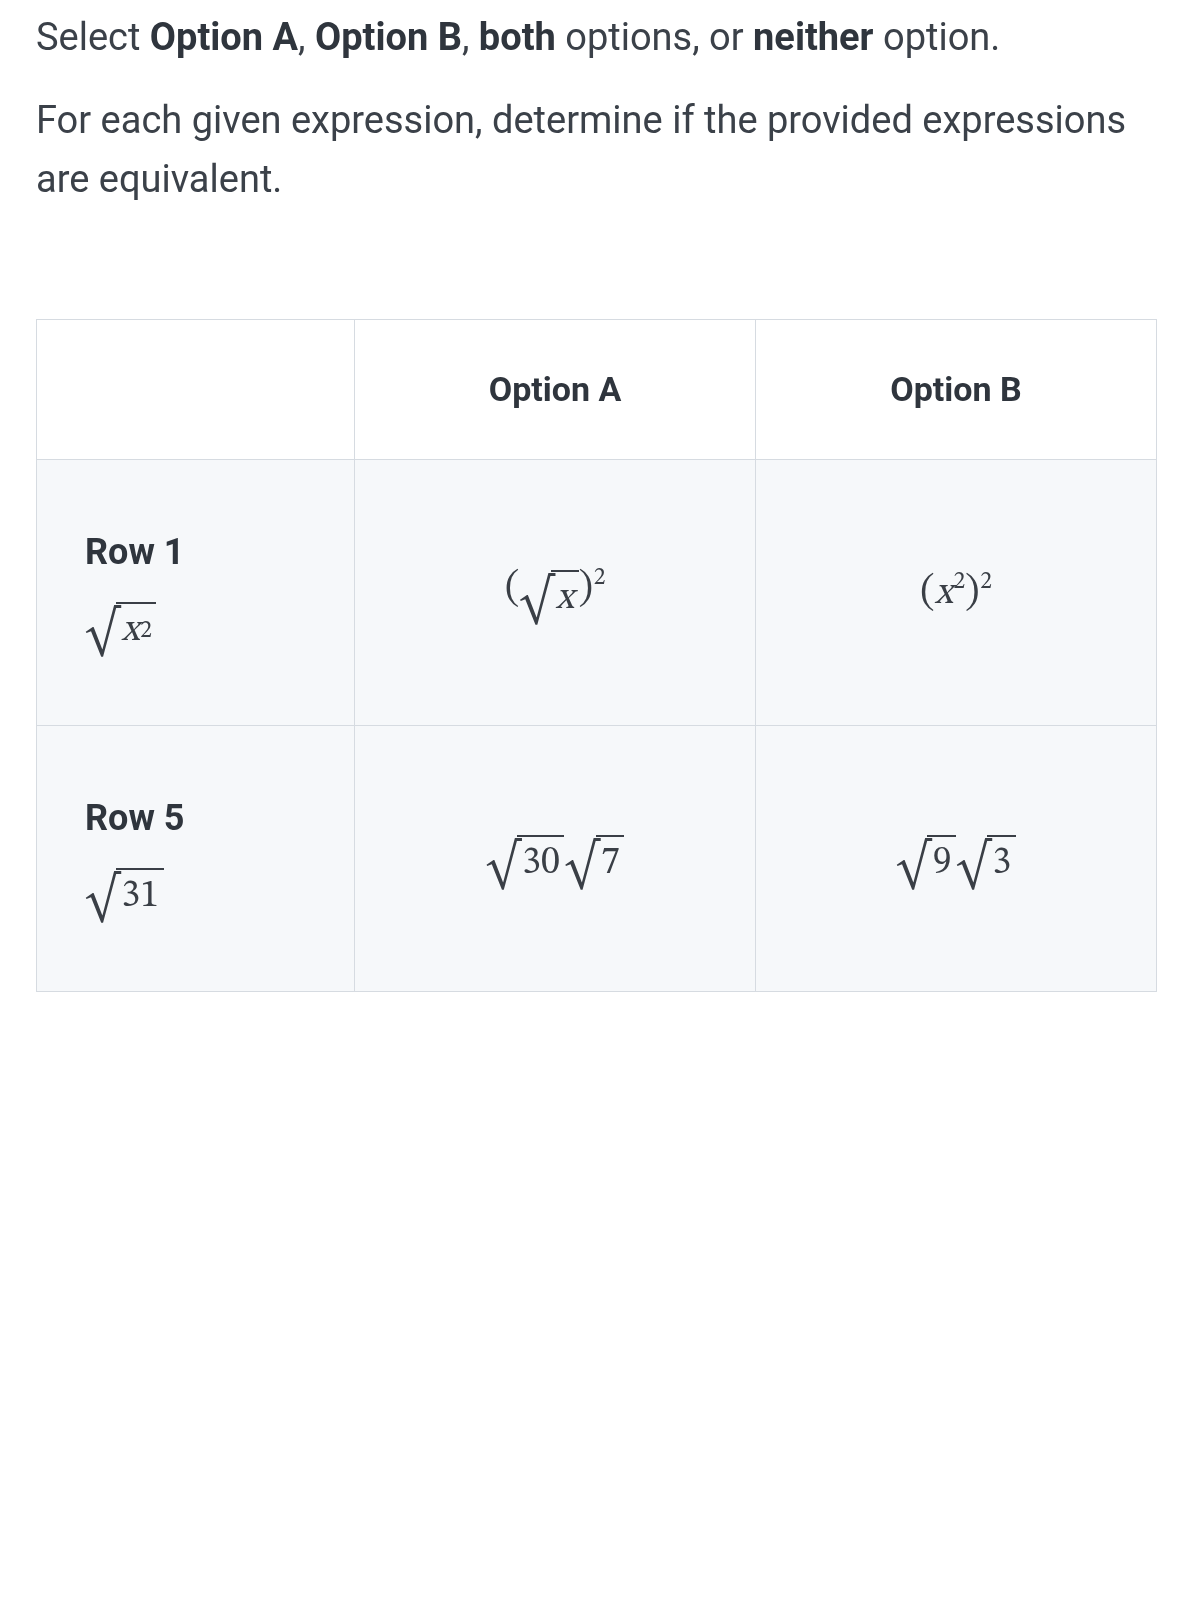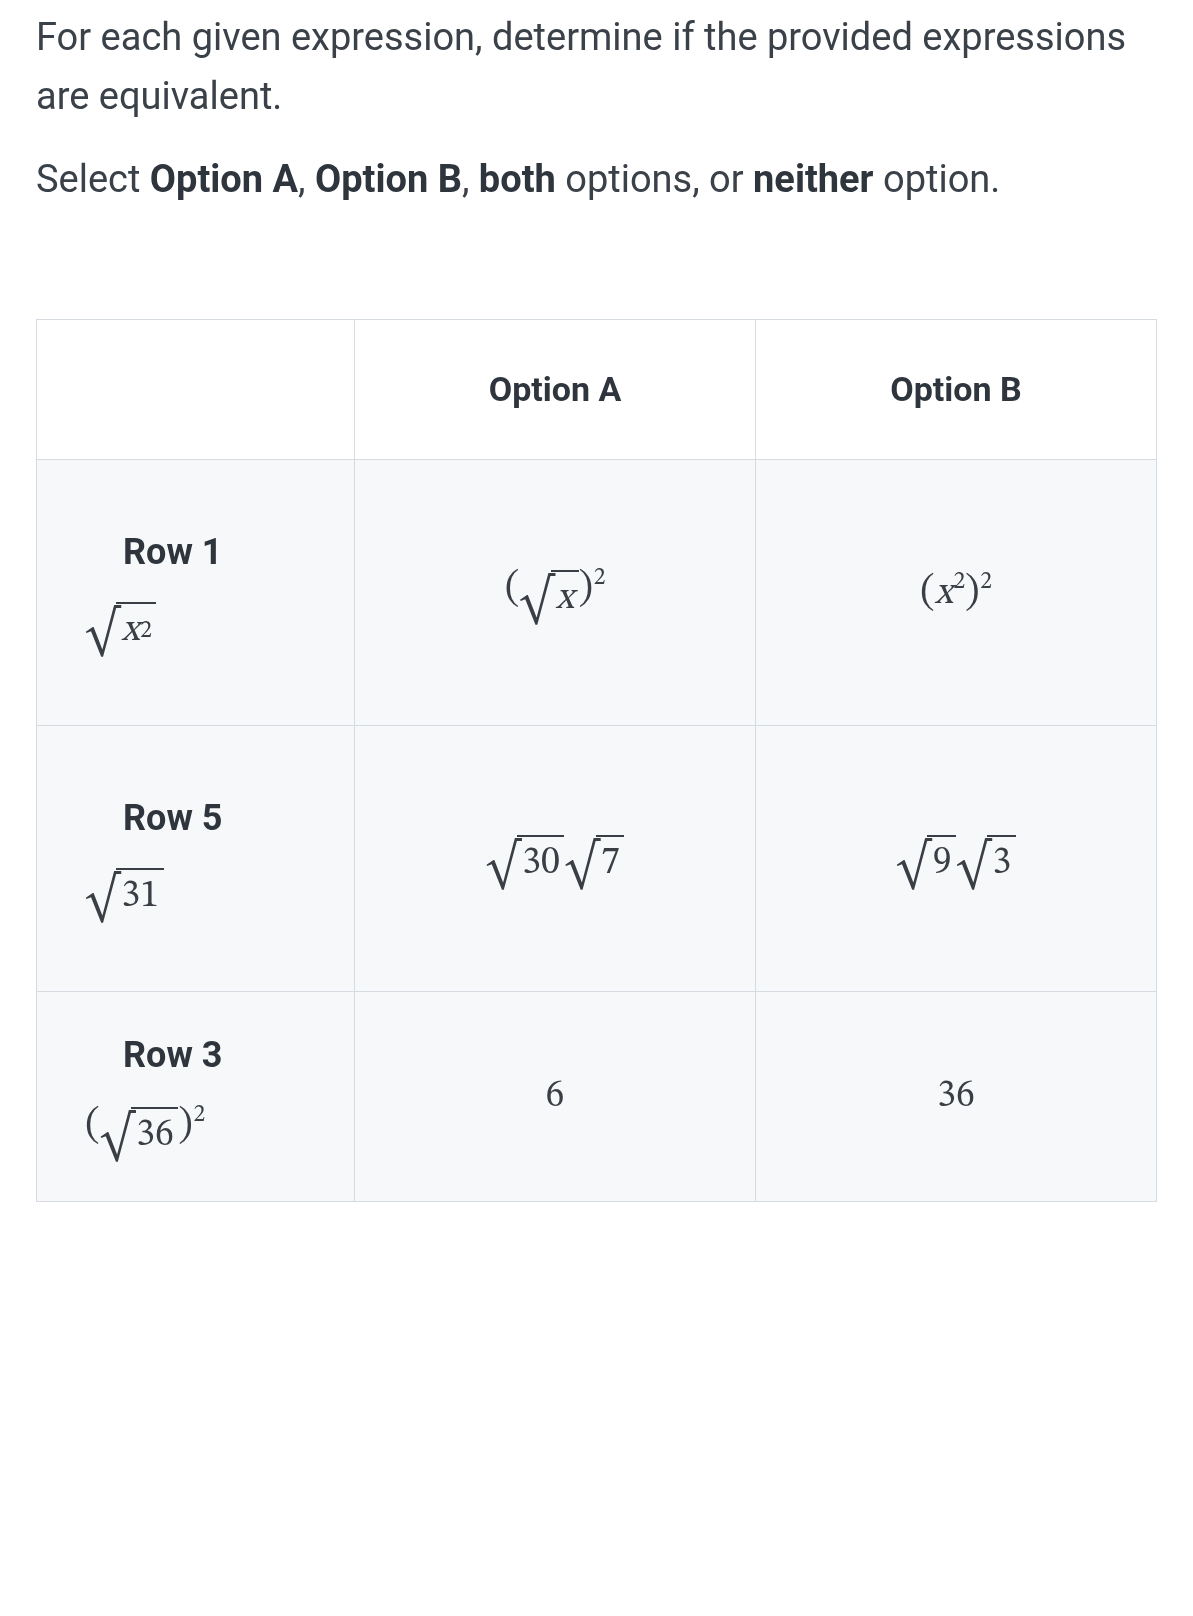--- a/index.html
+++ b/index.html
@@ -47,21 +47,20 @@
     padding-left: 48px;
   }
   td.cell {
     background: #f6f8fa;
   }
   .rowlabel {
     font-weight: 700;
     font-size: 36px;
     color: #2f353d;
     margin-bottom: 24px;
-    margin-left: 38px;
   }
   .math {
     font-family: "Cambria Math", "STIX Two Math", "Latin Modern Math", "Times New Roman", serif;
     font-size: 38px;
     color: #3a3f46;
     white-space: nowrap;
   }
   .mi { font-style: italic; }
 
   
@@ -90,24 +89,24 @@
     margin-left: 0.02em;
   }
   .supinner .sup { top: -0.1em; }
   .paren { font-size: 1.08em; }
   tr.last td { height: 210px; }
 </style>
 </head>
 <body>
 
 <div class="instructions">
-  <p>For each given expression, determine if the provided expressions are equivalent.</p>
   <p>
     <span>Select </span><span class="bold">Option A</span><span>, </span><span class="bold">Option B</span><span>, </span><span class="bold">both</span><span> options, or </span><span class="bold">neither</span><span> option.</span>
   </p>
+  <p>For each given expression, determine if the provided expressions are equivalent.</p>
 </div>
 
 <div class="table-wrap">
   <table>
     <colgroup>
       <col class="rowhdr">
         <col class="optcol">
         <col class="optcol">
     </colgroup>
     <thead>
@@ -186,34 +185,15 @@
               </span><span class="sqrt">
                 <span class="radical">√</span>
                 <span class="radicand">
                   <span>3</span>
                 </span>
               </span>
           </span>
         </td>
       </tr>
 
-      <tr class="last">
-        <td class="rowhead">
-          <div class="rowlabel">Row 3</div>
-          <span class="math">
-            <span class="paren">(</span><span class="sqrt">
-                <span class="radical">√</span>
-                <span class="radicand">
-                  <span>36</span>
-                </span>
-              </span><span class="paren">)</span><span class="sup">2</span>
-          </span>
-        </td>
-        <td class="cell">
-          <span class="math">6</span>
-        </td>
-        <td class="cell">
-          <span class="math">36</span>
-        </td>
-      </tr>
     </tbody>
   </table>
 </div>
 
 </body></html>

